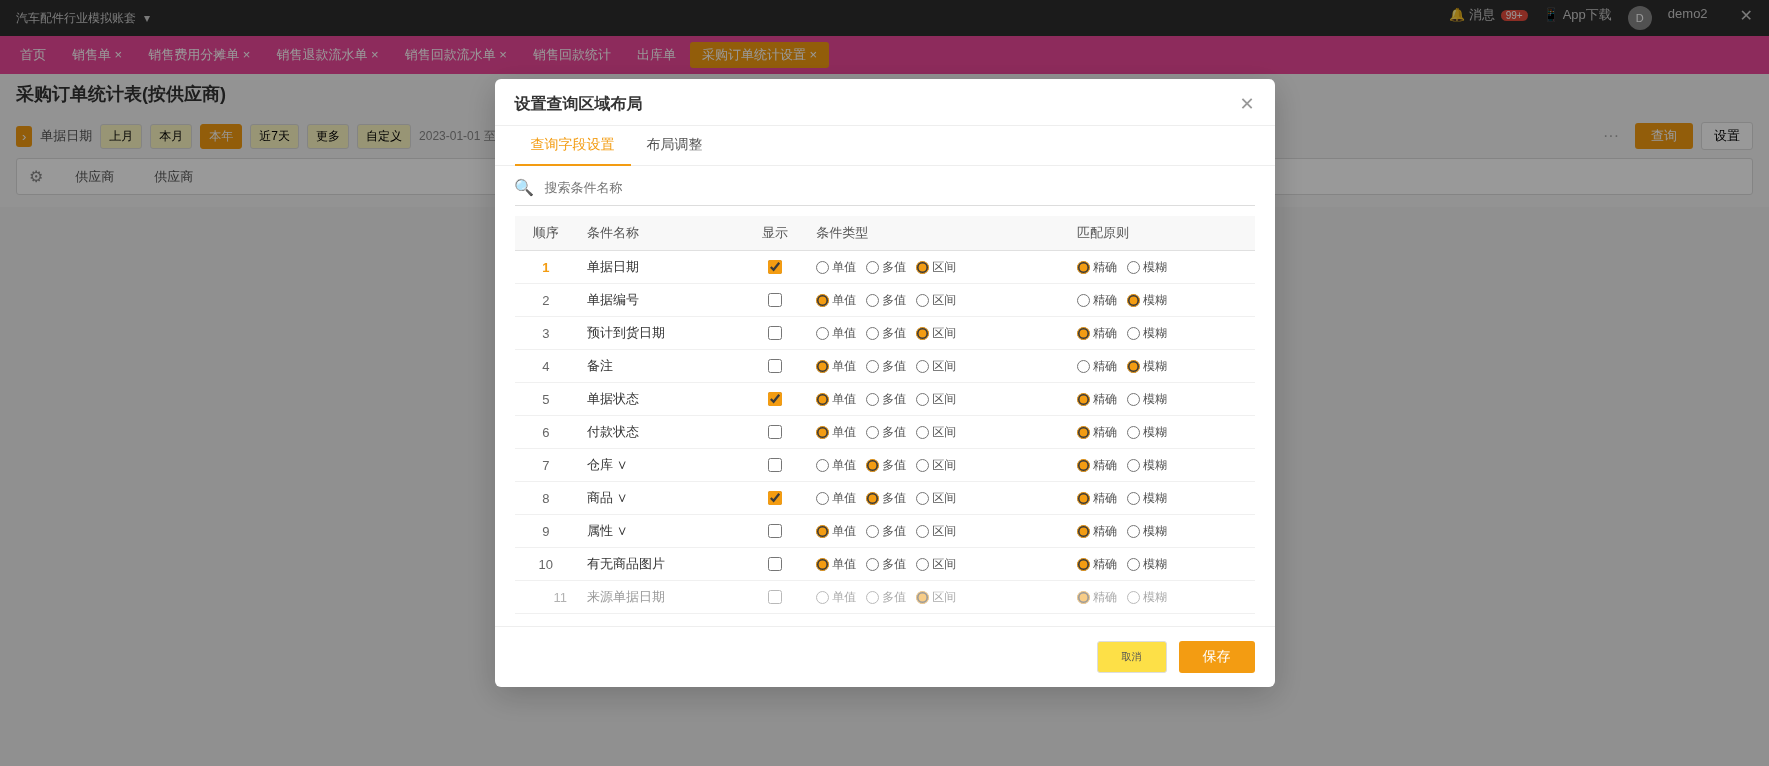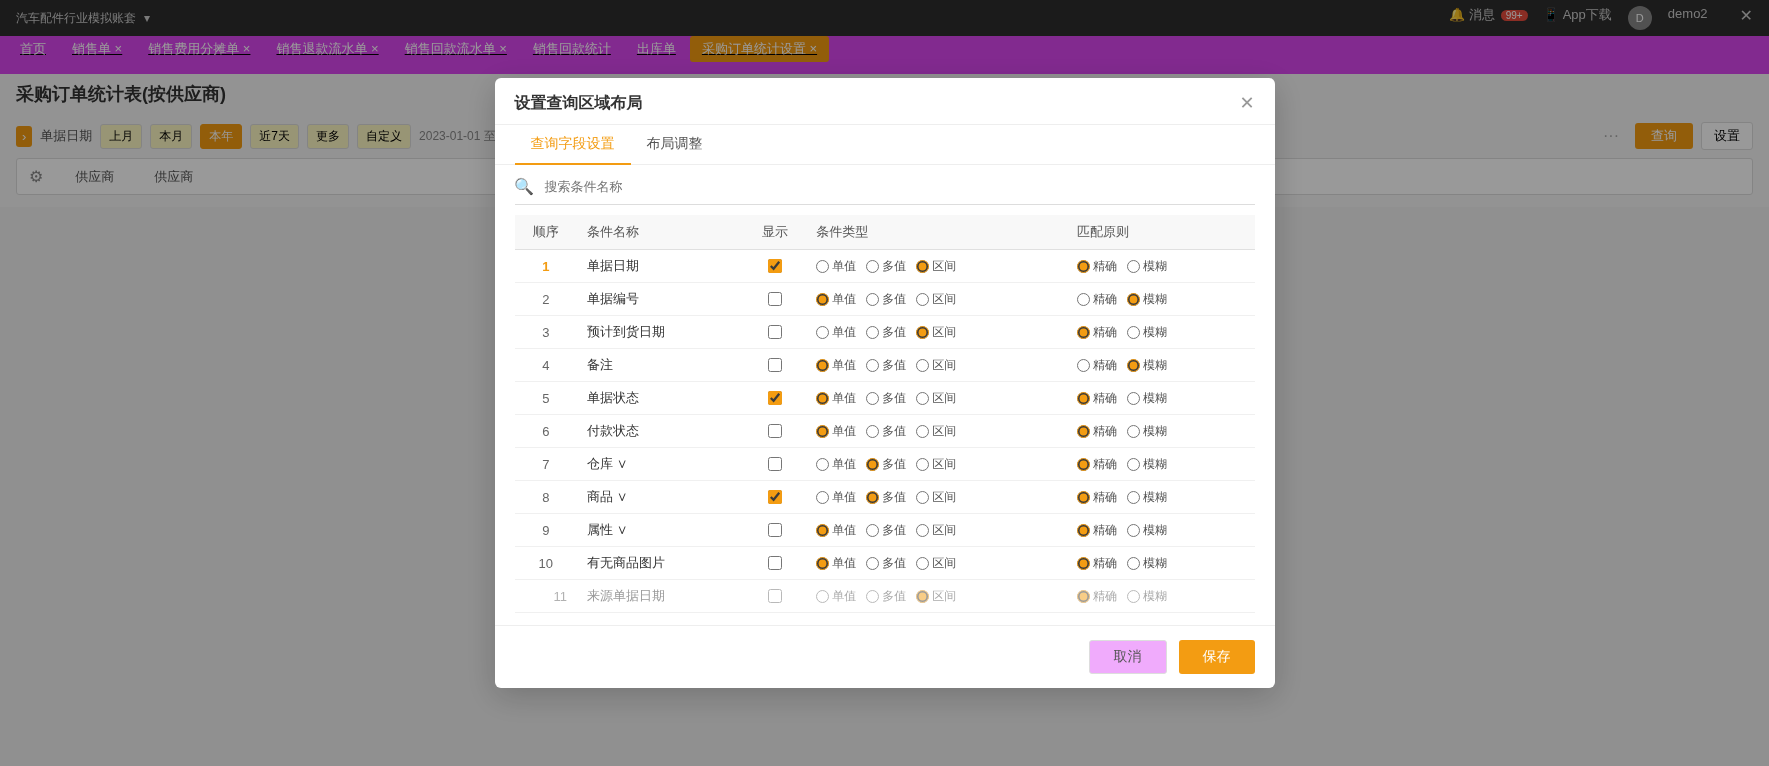--- a/index.html
+++ b/index.html
@@ -14,27 +14,26 @@
       padding: 0 16px;
       justify-content: space-between;
     }
     .top-bar-left { color: #ccc; font-size: 12px; display: flex; align-items: center; gap: 8px; }
     .top-bar-right { display: flex; align-items: flex-start; gap: 16px; color: #ccc; font-size: 13px; }
     .top-bar-right .badge { background: #e74c3c; color: white; border-radius: 8px; padding: 0 5px; font-size: 10px; margin-left: 2px; }
     .close-btn-x { color: #ccc; cursor: pointer; font-size: 16px; margin-left: 16px; }
 
     
     .sec-nav {
-      background: #d946ef;
+      background: #ec4899;
       height: 38px;
       display: flex;
-      align-items: flex-start;
+      align-items: center;
       padding: 0 8px;
       gap: 2px;
-      text-decoration: underline;
     }
     .sec-nav-item {
       color: white;
       font-size: 13px;
       padding: 4px 12px;
       border-radius: 3px;
       cursor: pointer;
       display: flex; align-items: center; gap: 4px;
     }
     .sec-nav-item.current { background: #f39c12; border-radius: 3px; }
@@ -152,21 +151,21 @@
     
     .dialog-footer {
       display: flex;
       justify-content: flex-end;
       gap: 12px;
       padding: 14px 20px;
       border-top: 1px solid #eee;
     }
     .btn-cancel {
       padding: 7px 24px; border: 1px solid #ddd; border-radius: 3px;
-      cursor: pointer; font-size: 14px; background: #f0abfc; color: #555;
+      cursor: pointer; font-size: 10px; background: #fde047; color: #555;
     }
     .btn-save {
       padding: 7px 24px; border: none; border-radius: 3px;
       cursor: pointer; font-size: 14px; background: #f39c12; color: white;
     }
   </style>
 </head>
 <body>
 
 <div class="top-bar">

